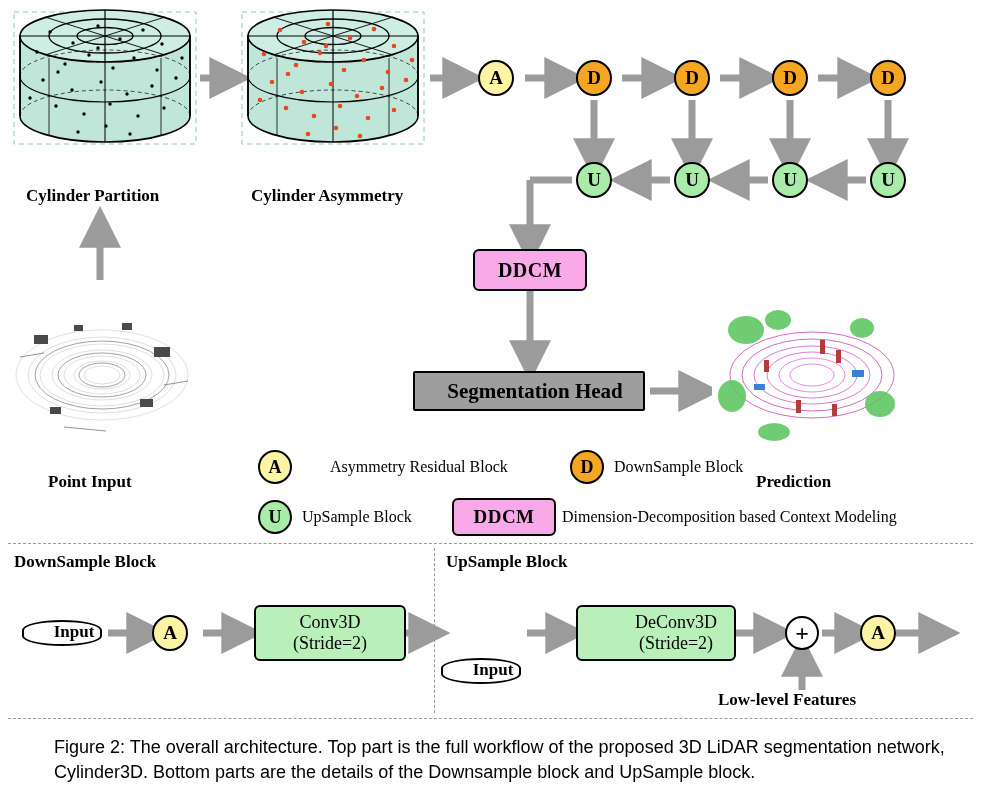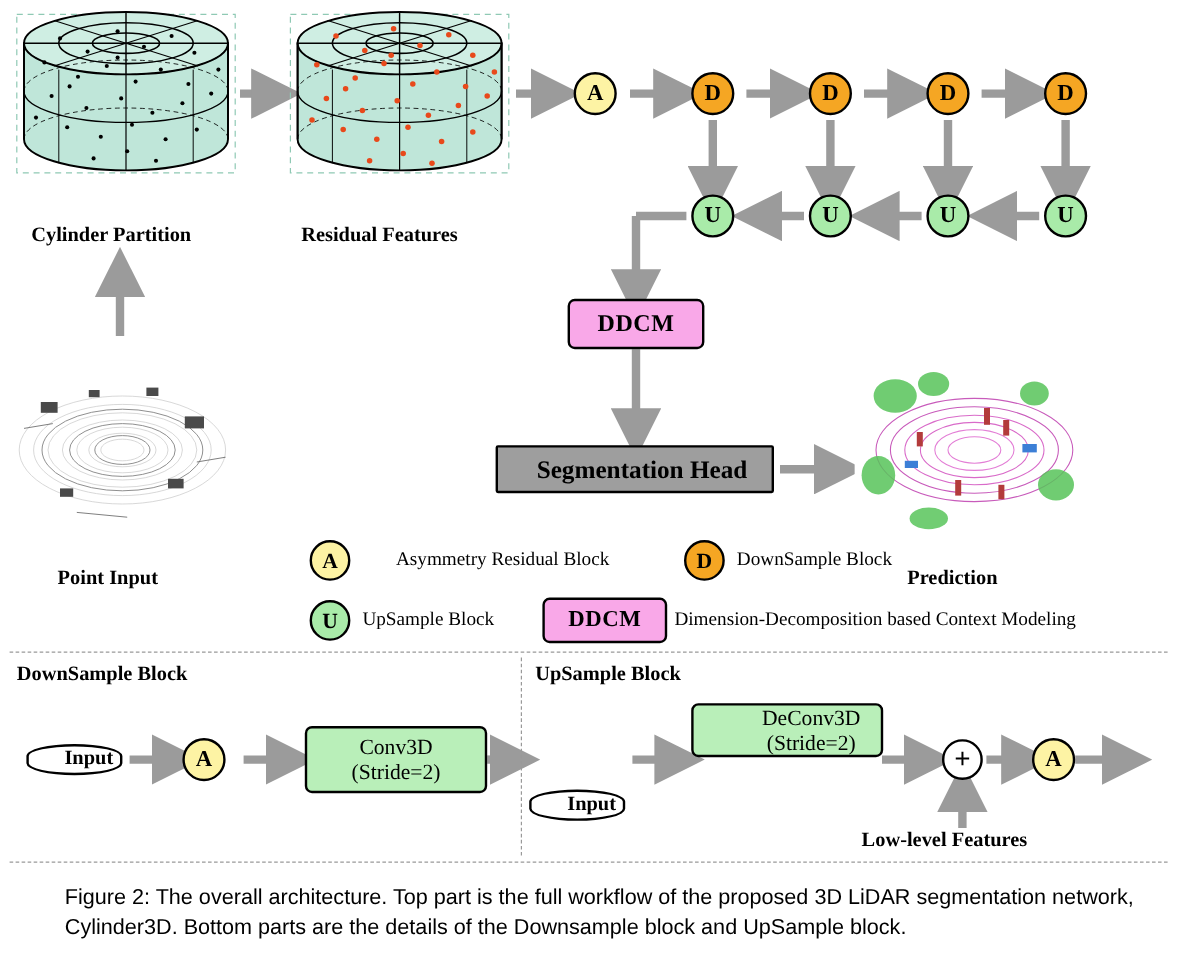--- a/index.html
+++ b/index.html
@@ -311,21 +311,21 @@
         <circle cx="70" cy="126" r="2.3"></circle>
       <circle cx="98" cy="120" r="2.3"></circle>
         <circle cx="122" cy="128" r="2.3"></circle>
         <circle cx="22" cy="92" r="2.3"></circle>
       <circle cx="174" cy="52" r="2.3"></circle>
         <circle cx="88" cy="38" r="2.3"></circle>
         <circle cx="50" cy="66" r="2.3"></circle>
     </g>
   </svg>
 </div>
-<div class="abs caption-label" style="left:251px; top:186px;">Residual Features</div>
+<div class="abs caption-label" style="left:251px; top:186px;">Cylinder Asymmetry</div>
 
 <div class="abs imgbox" style="left:14px; top:295px; width:180px; height:155px;">
   <svg width="180" height="155" viewBox="0 0 180 155">
     <rect x="0" y="0" width="180" height="155" fill="#ffffff"></rect>
     <g stroke="#c9c9c9" fill="none" stroke-width="0.6">
       <ellipse cx="88" cy="80" rx="18" ry="9"></ellipse>
       <ellipse cx="88" cy="80" rx="28" ry="14"></ellipse>
       <ellipse cx="88" cy="80" rx="38" ry="19"></ellipse>
       <ellipse cx="88" cy="80" rx="50" ry="25"></ellipse>
       <ellipse cx="88" cy="80" rx="62" ry="31"></ellipse>
@@ -436,21 +436,21 @@
   <span>(Stride=2)</span>
 </div>
 
 <div class="abs section-title" style="left:446px; top:552px;">UpSample Block</div>
 
 <div class="abs input-cyl" style="left:441px; top:614px;">
   <div class="body"></div>
   <div class="lbl">Input</div>
 </div>
 
-<div class="abs green-box" style="left:576px; top:586px; width:160px; height:45px;padding-left:40px;">
+<div class="abs green-box" style="left:576px; top:605px; width:160px; height:56px;padding-left:40px;">
   <span>DeConv3D</span>
   <span>(Stride=2)</span>
 </div>
 
 <div class="abs plus-node" style="left:785px; top:616px;">+</div>
 
 <div class="abs circle-node node-a" style="left:860px; top:615px;">A</div>
 
 <div class="abs caption-label" style="left:718px; top:690px;">Low-level Features</div>
 

